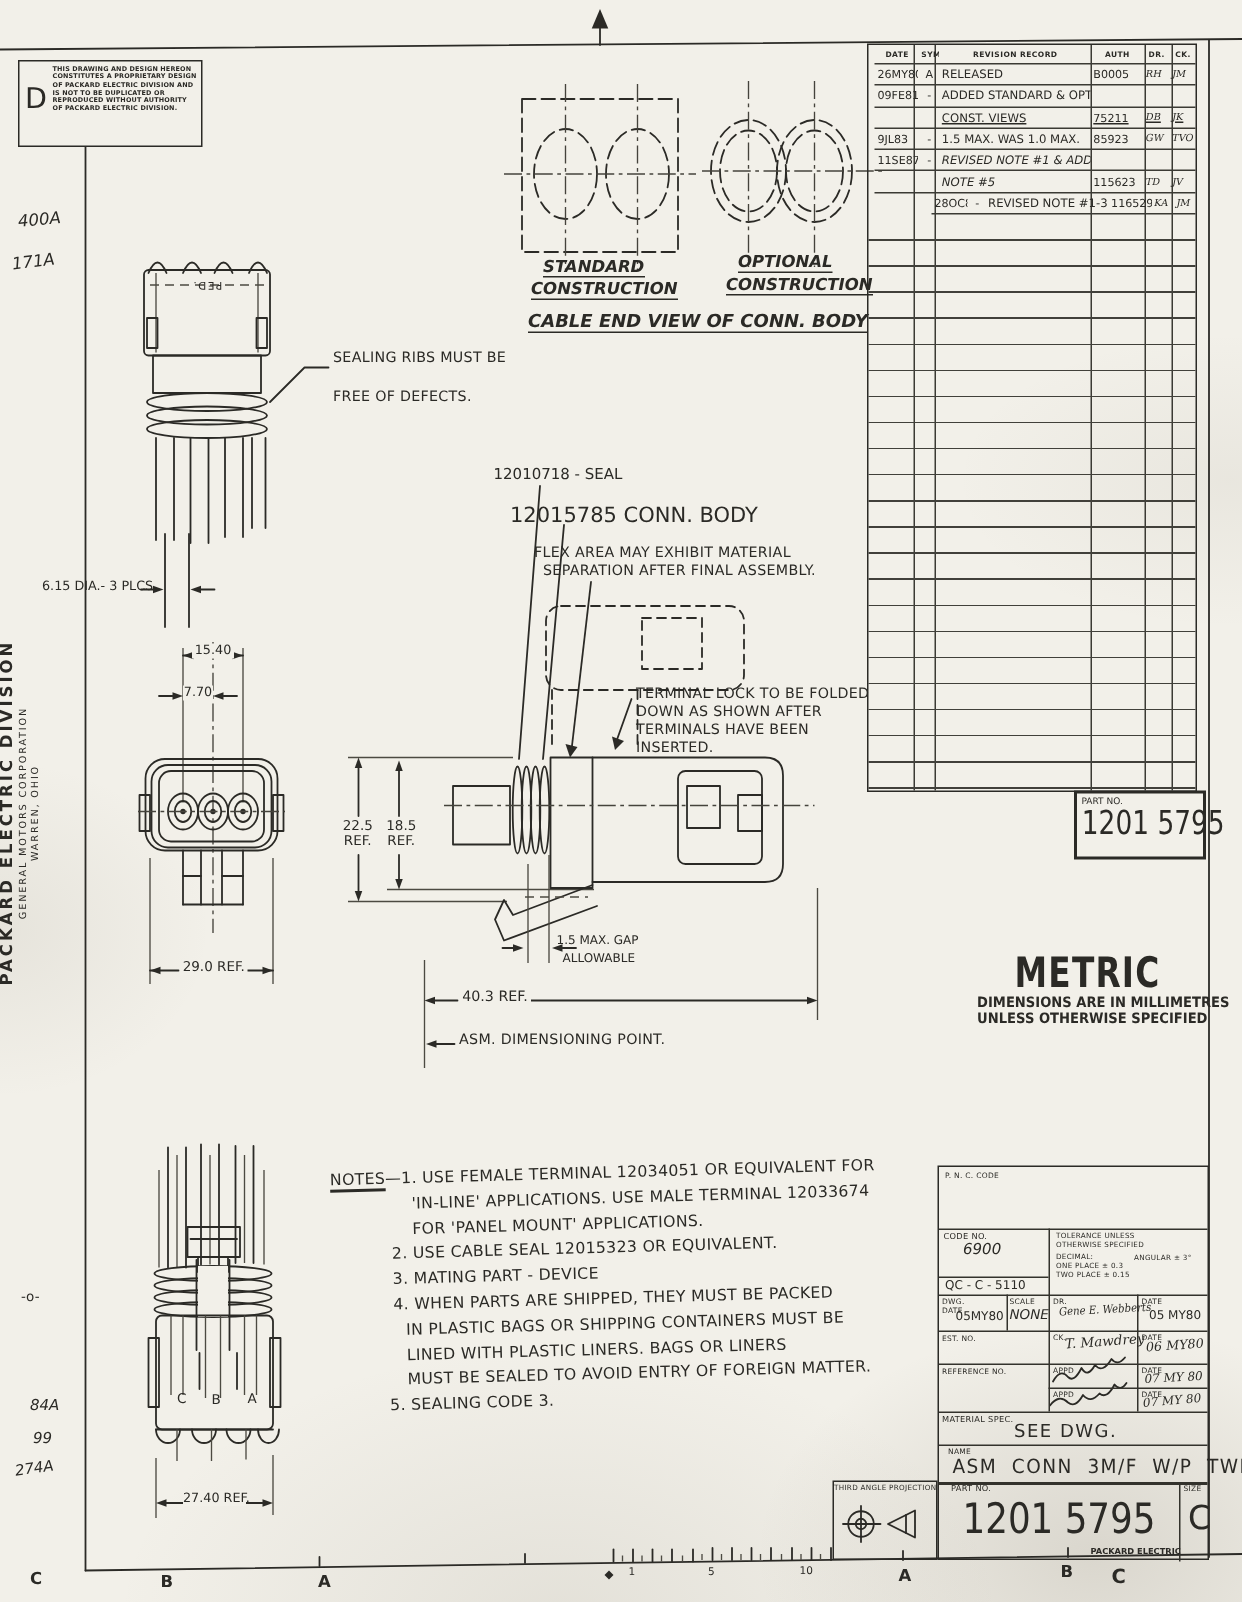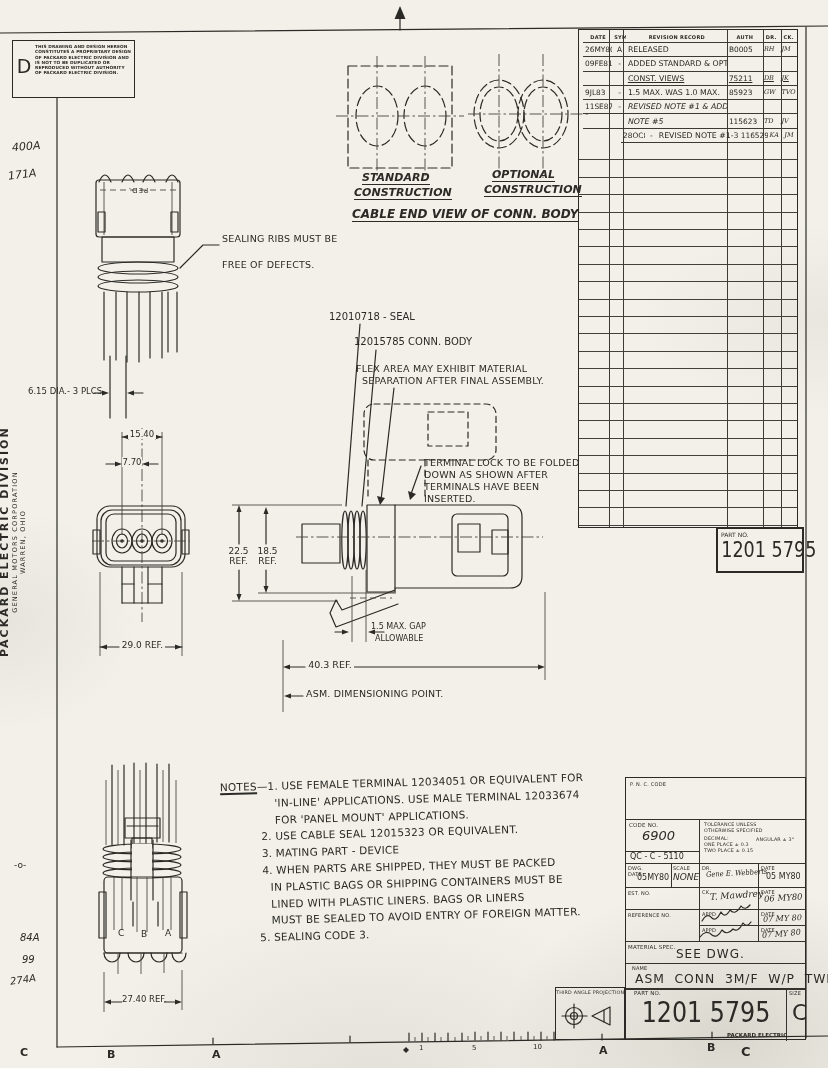--- a/index.html
+++ b/index.html
@@ -350,21 +350,21 @@
 
   <div class="abs hand ital underl" style="left:362px;top:171px;font-size:11px;font-weight:600;">STANDARD</div>
   <div class="abs hand ital underl" style="left:354px;top:186px;font-size:11px;font-weight:600;">CONSTRUCTION</div>
   <div class="abs hand ital underl" style="left:492px;top:168px;font-size:11px;font-weight:600;">OPTIONAL</div>
   <div class="abs hand ital underl" style="left:484px;top:183px;font-size:11px;font-weight:600;">CONSTRUCTION</div>
   <div class="abs hand ital underl" style="left:352px;top:207px;font-size:12px;font-weight:600;">CABLE END VIEW OF CONN. BODY</div>
 
   <div class="abs hand lbl" style="left:222px;top:233px;">SEALING RIBS MUST BE</div>
   <div class="abs hand lbl" style="left:222px;top:259px;">FREE OF DEFECTS.</div>
   <div class="abs hand" style="left:329px;top:311px;font-size:10px;">12010718 - SEAL</div>
-  <div class="abs hand" style="left:354px;top:336px;font-size:10px;">12015785 CONN. BODY</div>
+  <div class="abs hand" style="left:340px;top:336px;font-size:14px;">12015785 CONN. BODY</div>
   <div class="abs hand lbl" style="left:356px;top:363px;">FLEX AREA MAY EXHIBIT MATERIAL</div>
   <div class="abs hand lbl" style="left:362px;top:375px;">SEPARATION AFTER FINAL ASSEMBLY.</div>
   <div class="abs hand lbl" style="left:424px;top:457px;">TERMINAL LOCK TO BE FOLDED</div>
   <div class="abs hand lbl" style="left:424px;top:469px;">DOWN AS SHOWN AFTER</div>
   <div class="abs hand lbl" style="left:424px;top:481px;">TERMINALS HAVE BEEN</div>
   <div class="abs hand lbl" style="left:424px;top:493px;">INSERTED.</div>
   <div class="abs hand" style="left:371px;top:622px;font-size:8px;">1.5 MAX. GAP</div>
   <div class="abs hand" style="left:375px;top:634px;font-size:8px;">ALLOWABLE</div>
   <div class="abs hand lbl" style="left:306px;top:688px;">ASM. DIMENSIONING POINT.</div>
 
@@ -453,20 +453,25 @@
       <div class="rt-c c-ck sig">JM</div>
     </div>
     <div id="rt-filler"></div>
   </div>
 
   <div id="partnobox" class="abs">
     <div class="hand" style="font-size:6px;padding:2px 0 0 3px;">PART NO.</div>
     <div class="hand scx8" style="font-size:22px;padding-left:4px;margin-top:-1px;">1201 5795</div>
   </div>
 
+  <div class="abs" style="left:645px;top:632px;width:160px;text-align:center;">
+    <div class="hand" style="font-size:28px;font-weight:bold;transform:scaleX(.78);letter-spacing:1px;">METRIC</div>
+    <div class="hand" style="font-size:9.5px;font-weight:bold;transform:scaleX(.92);margin-top:-2px;">DIMENSIONS ARE IN MILLIMETRES</div>
+    <div class="hand" style="font-size:9.5px;font-weight:bold;transform:scaleX(.92);">UNLESS OTHERWISE SPECIFIED</div>
+  </div>
 
   <div id="notes" class="abs hand">
     <div class="nline"><span style="border-bottom:2px double #2b2a26;">NOTES</span><span>—1. USE FEMALE TERMINAL 12034051 OR EQUIVALENT FOR</span></div>
     <div class="nline" style="margin-left:54px;">'IN-LINE' APPLICATIONS. USE MALE TERMINAL 12033674</div>
     <div class="nline" style="margin-left:54px;">FOR 'PANEL MOUNT' APPLICATIONS.</div>
     <div class="nline" style="margin-left:40px;">2. USE CABLE SEAL 12015323 OR EQUIVALENT.</div>
     <div class="nline" style="margin-left:40px;">3. MATING PART - DEVICE</div>
     <div class="nline" style="margin-left:40px;">4. WHEN PARTS ARE SHIPPED, THEY MUST BE PACKED</div>
     <div class="nline" style="margin-left:48px;">IN PLASTIC BAGS OR SHIPPING CONTAINERS MUST BE</div>
     <div class="nline" style="margin-left:48px;">LINED WITH PLASTIC LINERS.  BAGS OR LINERS</div>
@@ -485,21 +490,21 @@
     <div class="tb-h" style="top:163px;"></div>
     <div class="tb-h" style="top:185px;"></div>
     <div class="tb-h" style="top:210px;height:1.5px;"></div>
     <div class="tb-v" style="left:73px;top:41px;height:122px;"></div>
     <div class="tb-v" style="left:45px;top:85px;height:24px;"></div>
     <div class="tb-v" style="left:132px;top:85px;height:78px;"></div>
     <div class="tb-v" style="left:160px;top:210px;height:53px;"></div>
 
     <div class="tb-lab" style="left:4px;top:3px;">P. N. C. CODE</div>
     <div class="tb-lab" style="left:3px;top:44px;font-size:5.5px;">CODE NO.</div>
-    <div class="abs hand ital" style="left:16px;top:50px;font-size:13px;">6900</div>
+    <div class="abs hand ital" style="left:16px;top:50px;font-size:10px;">6900</div>
     <div class="abs hand" style="left:4px;top:74px;font-size:8px;">QC - C - 5110</div>
     <div class="tb-lab" style="left:78px;top:44px;font-size:4.8px;">TOLERANCE UNLESS</div>
     <div class="tb-lab" style="left:78px;top:50px;font-size:4.8px;">OTHERWISE SPECIFIED</div>
     <div class="tb-lab" style="left:78px;top:58px;font-size:4.8px;">DECIMAL:</div>
     <div class="tb-lab" style="left:78px;top:64px;font-size:4.8px;">ONE PLACE ± 0.3</div>
     <div class="tb-lab" style="left:78px;top:70px;font-size:4.8px;">TWO PLACE ± 0.15</div>
     <div class="tb-lab" style="left:130px;top:59px;font-size:4.8px;">ANGULAR ± 3°</div>
     <div class="tb-lab" style="left:2px;top:87px;">DWG.</div>
     <div class="tb-lab" style="left:2px;top:93px;">DATE</div>
     <div class="abs hand" style="left:11px;top:95px;font-size:8px;">05MY80</div>

